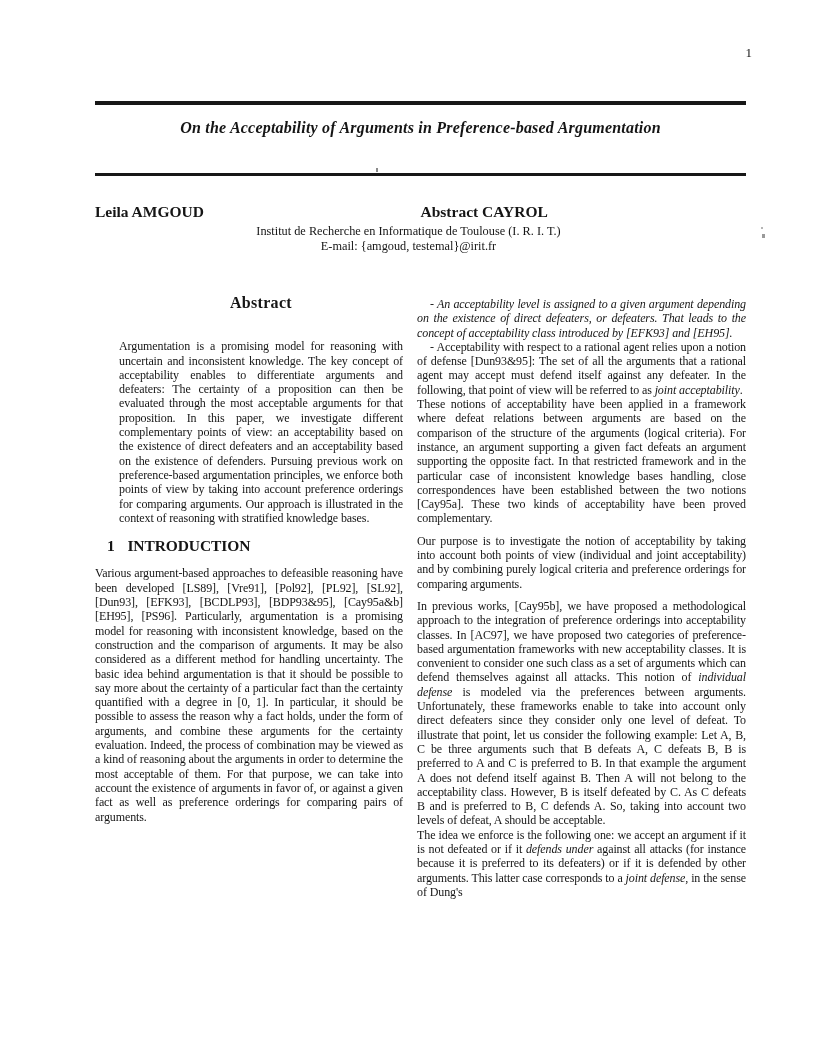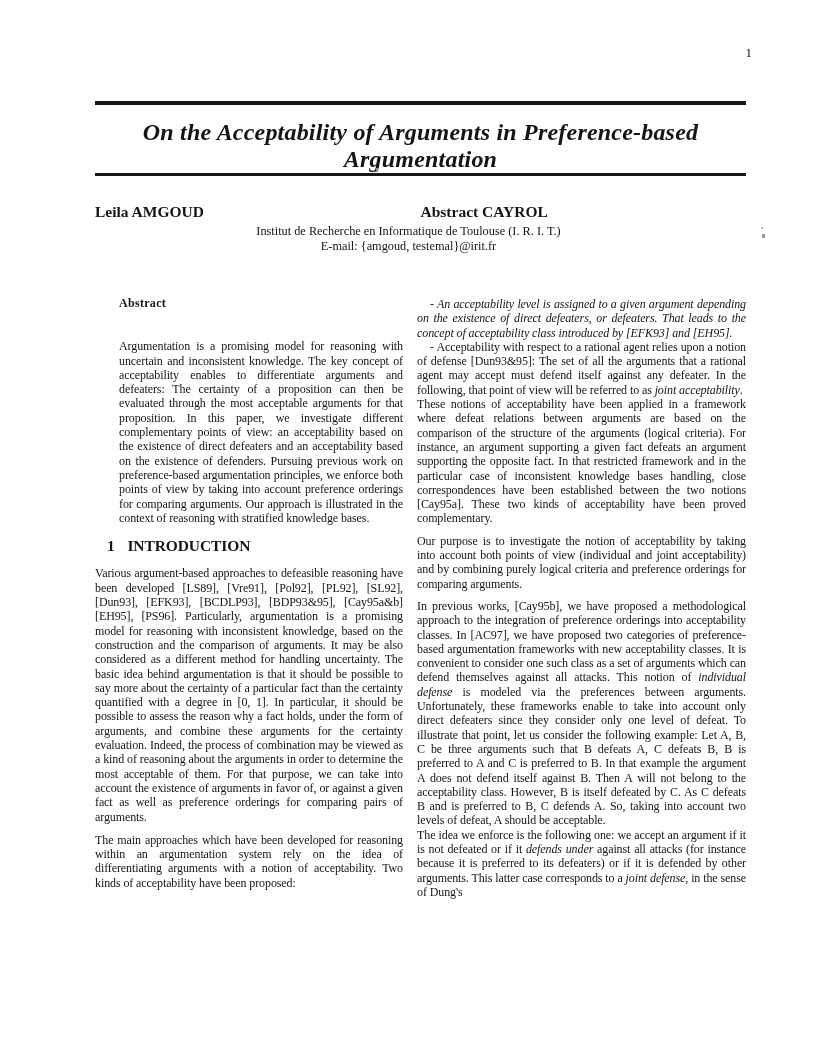--- a/index.html
+++ b/index.html
@@ -15,42 +15,42 @@
   .pagenum {
     position: absolute; top: 45px; right: 64px;
     font-size: 13px;
   }
   .rule { position: absolute; left: 95px; width: 651px; background: #171717; }
   .rule-top { top: 101px; height: 4px; }
   .rule-bottom { top: 173px; height: 3px; }
   .title {
     position: absolute; top: 119px; left: 95px; width: 651px;
     margin: 0; text-align: center;
-    font-size: 24px; font-weight: bold; font-style: italic;
+    font-size: 16px; font-weight: bold; font-style: italic;
     letter-spacing: 0.2px;
   }
   .authors {
     position: absolute; top: 203px; left: 95px; width: 651px;
     display: flex;
   }
   .author { flex: 1; text-align: left; font-weight: bold; font-size: 15.5px; }
   .affil {
     position: absolute; top: 224px; left: 83px; width: 651px;
     text-align: center; font-size: 12.3px; line-height: 14.6px;
   }
   .columns {
     position: absolute; top: 284px; left: 95px; width: 651px;
     display: flex; gap: 14px;
   }
   .col { font-size: 12px; line-height: 14.3px; letter-spacing: -0.1px; text-align: justify; }
   .col-left  { width: 308px; }
   .col-right { width: 329px; }
   .abs-head {
-    margin: 12px 0 0 24px; text-align: left;
-    font-size: 12px; font-weight: bold; letter-spacing: 0.3px;
+    margin: 12px 0 0 24px; text-align: center;
+    font-size: 16px; font-weight: bold; letter-spacing: 0.3px;
   }
   .abs-body { margin: 29px 0 0 24px; }
   .sec-head { margin: 14px 0 0 12px; font-size: 15.5px; font-weight: bold; }
   .sec-num { margin-right: 9px; }
   p.para { margin: 13px 0 0 0; }
   .col-right p.para:first-child { margin-top: 13px; font-style: italic; }
   .col-right p.para { margin-top: 0; }
   .col-right p.para.gap { margin-top: 8px; }
   p.para.indent { text-indent: 13px; }
   .col-left p.para.gap { margin-top: 9px; }
@@ -88,21 +88,20 @@
   <div class="columns">
 
     <div class="col col-left">
       <h2 class="abs-head">Abstract</h2>
       <p class="abs-body">Argumentation is a promising model for reasoning with uncertain and inconsistent knowledge. The key concept of acceptability enables to differentiate arguments and defeaters: The certainty of a proposition can then be evaluated through the most acceptable arguments for that proposition. In this paper, we investigate different complementary points of view: an acceptability based on the existence of direct defeaters and an acceptability based on the existence of defenders. Pursuing previous work on preference-based argumentation principles, we enforce both points of view by taking into account preference orderings for comparing arguments. Our approach is illustrated in the context of reasoning with stratified knowledge bases.</p>
       <h2 class="sec-head">
         <span class="sec-num">1</span>
         <span>INTRODUCTION</span>
       </h2>
       <p class="para">Various argument-based approaches to defeasible reasoning have been developed [LS89], [Vre91], [Pol92], [PL92], [SL92], [Dun93], [EFK93], [BCDLP93], [BDP93&amp;95], [Cay95a&amp;b] [EH95], [PS96]. Particularly, argumentation is a promising model for reasoning with inconsistent knowledge, based on the construction and the comparison of arguments. It may be also considered as a different method for handling uncertainty. The basic idea behind argumentation is that it should be possible to say more about the certainty of a particular fact than the certainty quantified with a degree in [0, 1]. In particular, it should be possible to assess the reason why a fact holds, under the form of arguments, and combine these arguments for the certainty evaluation. Indeed, the process of combination may be viewed as a kind of reasoning about the arguments in order to determine the most acceptable of them. For that purpose, we can take into account the existence of arguments in favor of, or against a given fact as well as preference orderings for comparing pairs of arguments.</p>
-      <p class="para gap">The main approaches which have been developed for reasoning within an argumentation system rely on the idea of differentiating arguments with a notion of acceptability. Two kinds of acceptability have been proposed:</p>
     </div>
 
     <div class="col col-right">
       <p class="para indent"><span>- An acceptability level is assigned to a given argument depending on the existence of direct defeaters, or defeaters. That leads to the concept of acceptability class introduced by [EFK93] and [EH95].</span></p>
       <p class="para indent"><span>- Acceptability with respect to a rational agent relies upon a notion of defense [Dun93&amp;95]: The set of all the arguments that a rational agent may accept must defend itself against any defeater. In the following, that point of view will be referred to as </span><em>joint acceptability</em><span>.</span></p>
       <p class="para"><span>These notions of acceptability have been applied in a framework where defeat relations between arguments are based on the comparison of the structure of the arguments (logical criteria). For instance, an argument supporting a given fact defeats an argument supporting the opposite fact. In that restricted framework and in the particular case of inconsistent knowledge bases handling, close correspondences have been established between the two notions [Cay95a]. These two kinds of acceptability have been proved complementary.</span></p>
       <p class="para gap"><span>Our purpose is to investigate the notion of acceptability by taking into account both points of view (individual and joint acceptability) and by combining purely logical criteria and preference orderings for comparing arguments.</span></p>
       <p class="para gap"><span>In previous works, [Cay95b], we have proposed a methodological approach to the integration of preference orderings into acceptability classes. In [AC97], we have proposed two categories of preference-based argumentation frameworks with new acceptability classes. It is convenient to consider one such class as a set of arguments which can defend themselves against all attacks. This notion of </span><em>individual defense</em><span> is modeled via the preferences between arguments. Unfortunately, these frameworks enable to take into account only direct defeaters since they consider only one level of defeat. To illustrate that point, let us consider the following example: Let A, B, C be three arguments such that B defeats A, C defeats B, B is preferred to A and C is preferred to B. In that example the argument A does not defend itself against B. Then A will not belong to the acceptability class. However, B is itself defeated by C. As C defeats B and is preferred to B, C defends A. So, taking into account two levels of defeat, A should be acceptable.</span></p>
       <p class="para"><span>The idea we enforce is the following one: we accept an argument if it is not defeated or if it </span><em>defends under</em><span> against all attacks (for instance because it is preferred to its defeaters) or if it is defended by other arguments. This latter case corresponds to a </span><em>joint defense</em><span>, in the sense of Dung's</span></p>
     </div>

